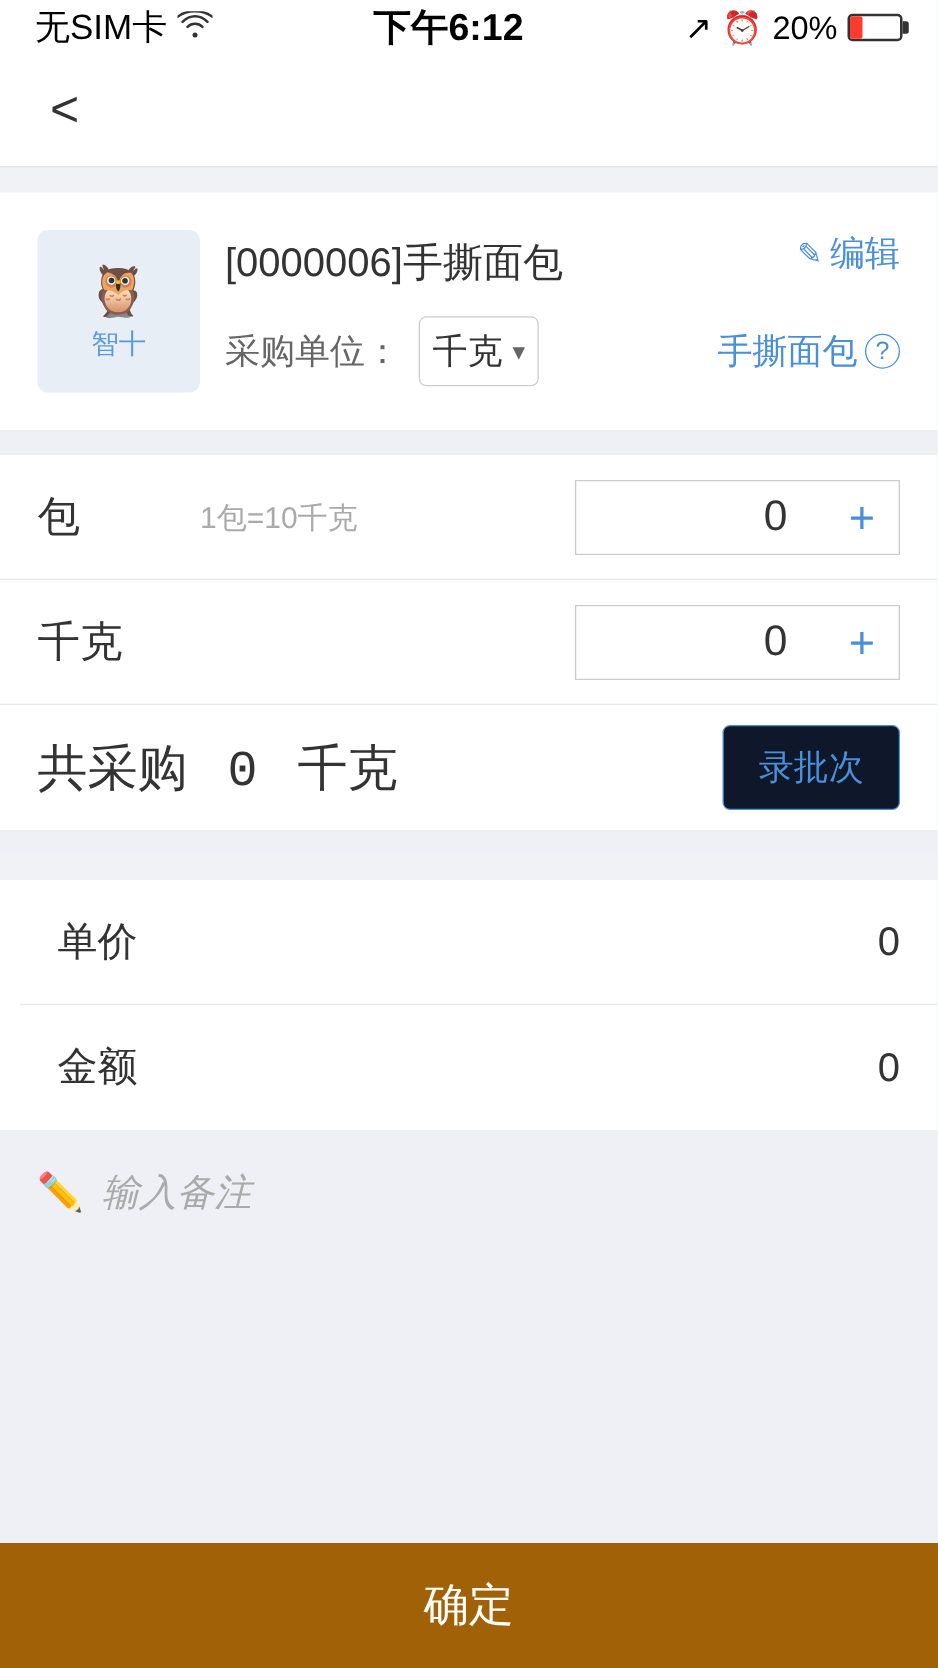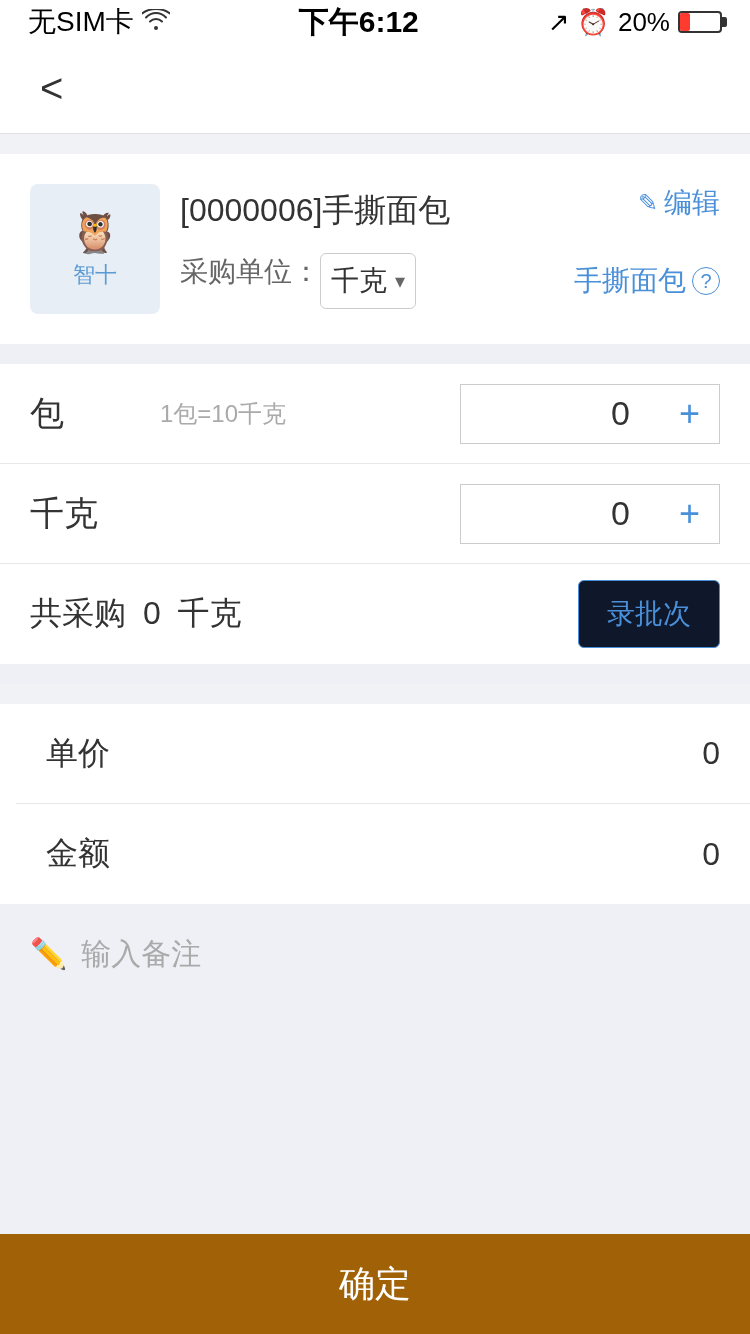--- a/index.html
+++ b/index.html
@@ -134,21 +134,22 @@
       padding-top: 5px;
     }
     .product-name {
       font-size: 32px;
       color: #333;
       font-weight: 500;
       margin-bottom: 20px;
     }
     .product-unit-row {
       display: flex;
-      gap: 0;
+      align-items: center;
+      gap: 15px;
     }
     .product-unit-label {
       font-size: 28px;
       color: #666;
     }
     .unit-select-text {
       font-size: 28px;
       color: #333;
     }
     .unit-dropdown-arrow {
@@ -239,23 +240,24 @@
 
     
     .summary-row {
       display: flex;
       align-items: center;
       padding: 0 30px;
       height: 100px;
       background: #fff;
     }
     .summary-text {
-      font-size: 32px;
+      font-size: 40px;
       color: #333;
       flex: 1;
+      font-family: Liberation Mono, monospace;
     }
     .record-btn {
       border: 1px solid #4a90d9;
       border-radius: 6px;
       padding: 14px 28px;
       font-size: 28px;
       color: #4a90d9;
       background: #0f172a;
       cursor: pointer;
     }
@@ -297,20 +299,21 @@
       margin-top: 0;
     }
     .pencil-icon {
       font-size: 30px;
       color: #aaa;
       margin-top: 2px;
     }
     .remark-placeholder {
       font-size: 30px;
       color: #aaa;
+      font-style: italic;
     }
 
     
     .bottom-space {
       background: #eef0f5;
       height: 400px;
     }
 
     
     .confirm-btn {

